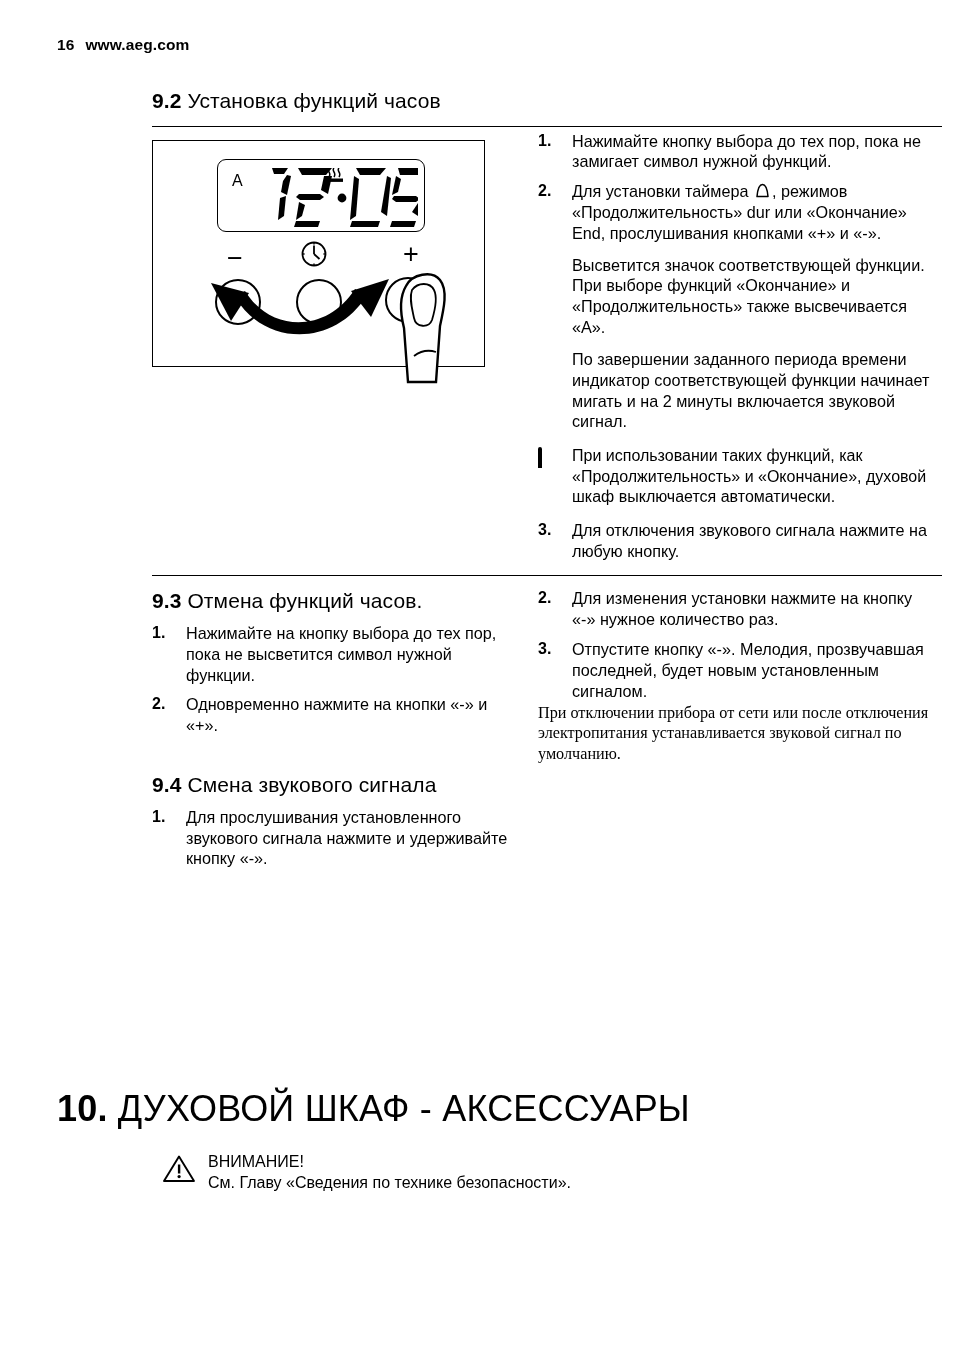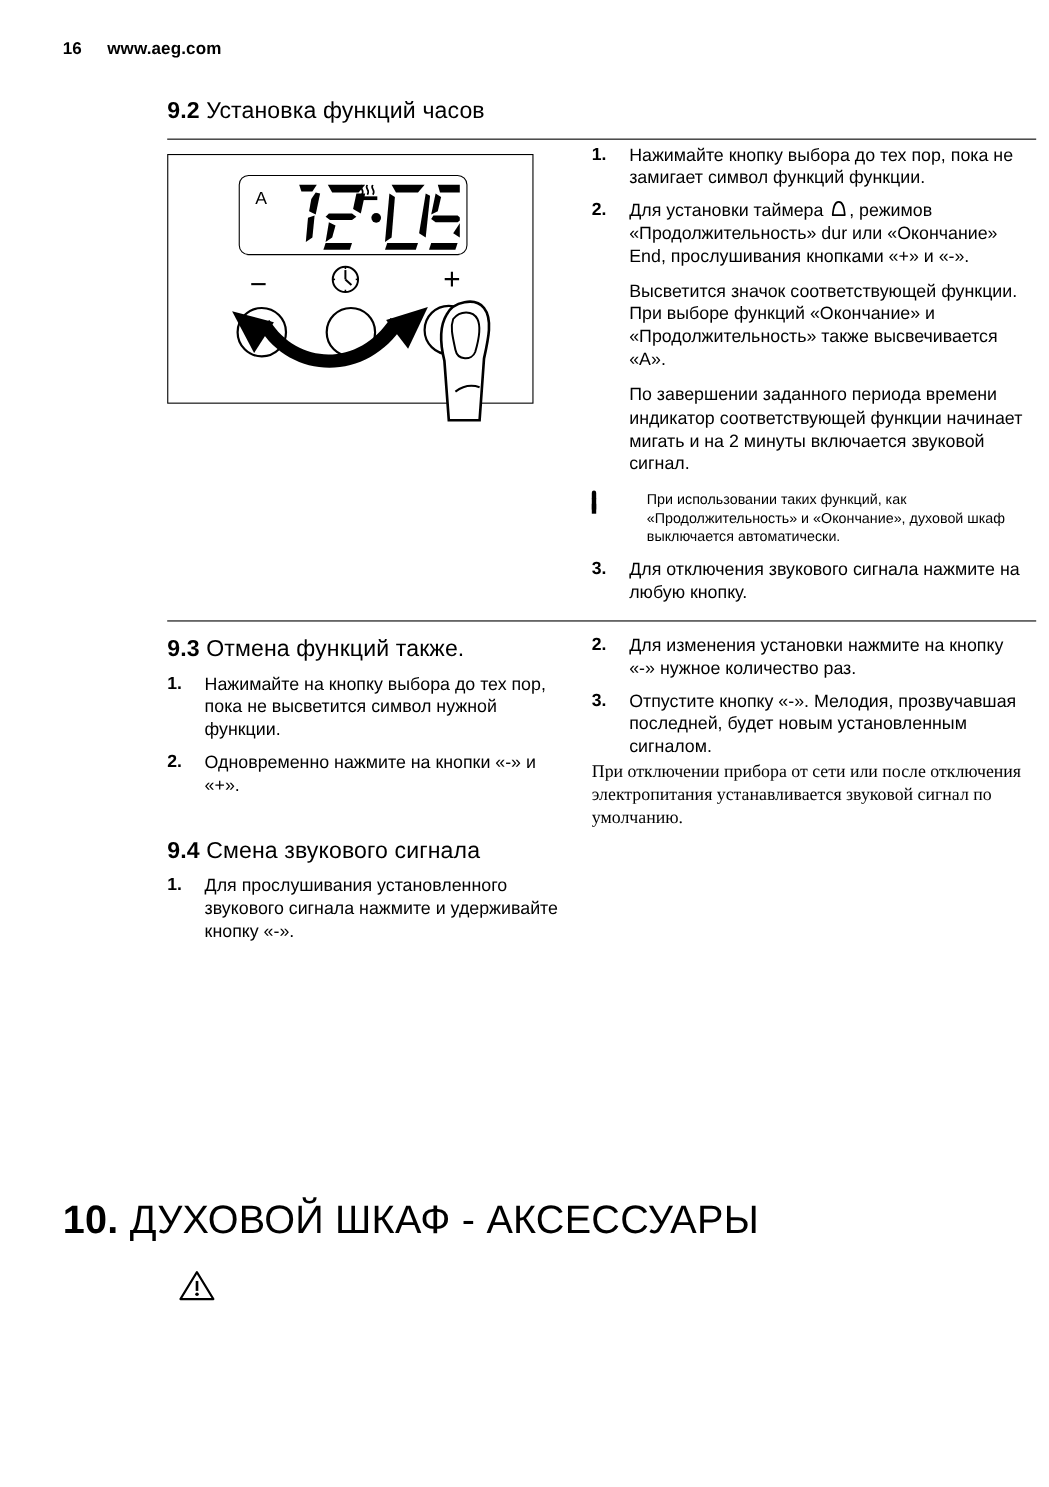--- a/index.html
+++ b/index.html
@@ -26,21 +26,21 @@
   
   .page-header {
     position: absolute;
     left: 57px;
     top: 36px;
     font-size: 15.5px;
     font-weight: bold;
     letter-spacing: 0.1px;
     white-space: nowrap;
   }
-  .page-header .pg-num { margin-right: 23px; }
+  .page-header .pg-num { margin-right: 11px; }
 
   
   .content {
     position: absolute;
     left: 152px;
     top: 88px;
     width: 790px;
   }
   .rule {
     height: 0;
@@ -99,23 +99,22 @@
     margin-top: 9px;
     font-size: 16.2px;
     line-height: 1.285;
   }
   b, .b { font-weight: normal; }
 
   
   .notebox {
     display: flex;
     margin-top: 14px;
-    font-size: 13px;
+    font-size: 16px;
     line-height: 1.285;
-    gap: 16px;
   }
   .notebox .icon-cell {
     width: 34px;
     flex: 0 0 34px;
     padding-top: 2px;
   }
   .notebox .note-body { flex: 1 1 auto; }
 
   .info-ico {
     width: 25px;
@@ -306,21 +305,21 @@
           </div>
         </div>
       </div>
 
       <div class="col-right">
 
         <div class="olist">
 
           <div class="oitem" style="margin-top:4px;">
             <span class="marker">1.</span>
-            <span class="body">Нажимайте кнопку выбора до тех пор, пока не замигает символ функций функции.</span>
+            <span class="body">Нажимайте кнопку выбора до тех пор, пока не замигает символ нужной функций.</span>
           </div>
 
           <div class="oitem">
             <span class="marker">2.</span>
             <span class="body"><span>Для установки таймера</span>
               <svg width="15" height="17" viewBox="0 0 15 17" style="vertical-align:-3px;margin:0 2px;">
                 <path d="M7.5 1.5 C 3.6 1.5, 2.6 6.5, 2 13.6 L 13 13.6 C 12.4 6.5, 11.4 1.5, 7.5 1.5 Z" fill="none" stroke="#000" stroke-width="1.5" stroke-linejoin="round"></path>
               </svg><span>, режимов «Продолжительность»</span>
               <b>dur</b>
               <span>или «Окончание»</span>
@@ -351,21 +350,21 @@
     </div>
 
     <div class="rule" style="margin-top:14px;"></div>
 
     <div class="cols">
 
       <div class="col-left">
 
         <h2 class="sec" style="margin-top:12px;">
           <span class="num">9.3</span>
-          <span>Отмена функций также.</span>
+          <span>Отмена функций часов.</span>
         </h2>
 
         <div class="olist" style="margin-top:8px;">
           <div class="oitem">
             <span class="marker">1.</span>
             <span class="body">Нажимайте на кнопку выбора до тех пор, пока не высветится символ нужной функции.</span>
           </div>
 
           <div class="oitem">
             <span class="marker">2.</span>
@@ -411,17 +410,21 @@
 
     <div class="warn-block">
       <div class="notebox" style="margin-top:0;">
         <span class="icon-cell" style="width:46px;flex:0 0 46px;">
           <svg class="warn-ico" viewBox="0 0 34 30">
             <path d="M17 2.5 L32 27 L2 27 Z" fill="none" stroke="#000" stroke-width="1.9" stroke-linejoin="round"></path>
             <rect x="15.9" y="10.5" width="2.4" height="9" fill="#000"></rect>
             <circle cx="17.1" cy="22.6" r="1.6" fill="#000"></circle>
           </svg>
         </span>
+        <span class="note-body">
+          <span class="b" style="display:block;">ВНИМАНИЕ!</span>
+          <span>См. Главу «Сведения по технике безопасности».</span>
+        </span>
       </div>
     </div>
   </div>
 
 </div>
 
 </body></html>

